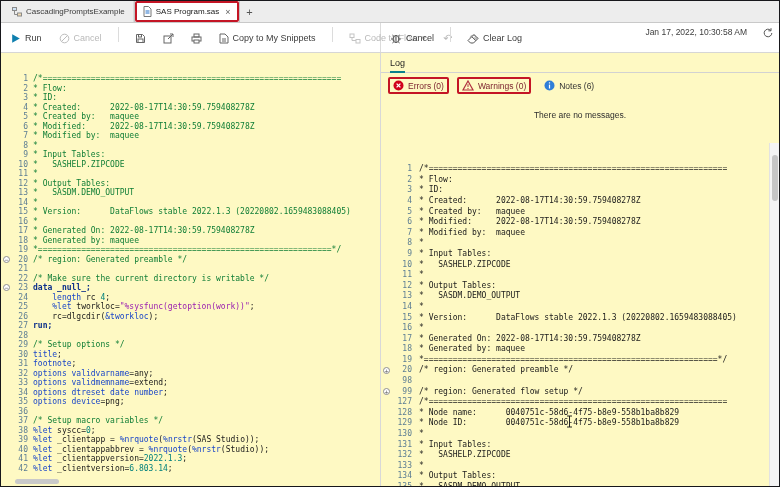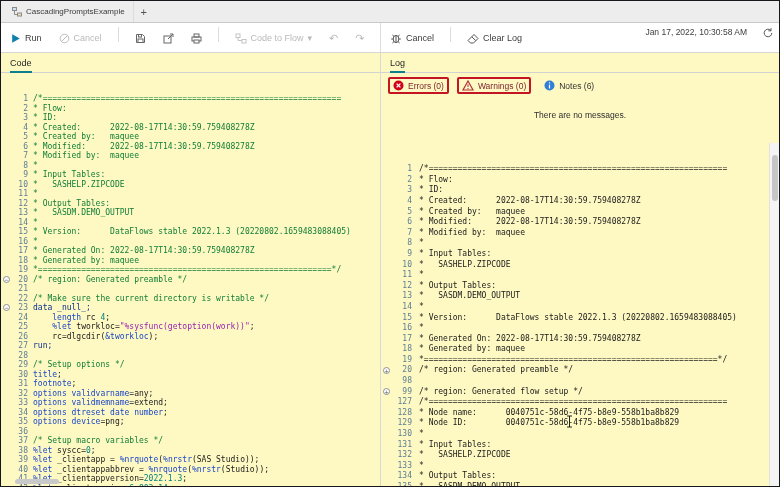--- a/index.html
+++ b/index.html
@@ -36,21 +36,21 @@
 .ptab{font-size:9px;color:#1f1f1f;padding-bottom:3px;border-bottom:2px solid #0b7f8c;margin-bottom:-1px}
 
 
 .editor{flex:1;position:relative;overflow:hidden;padding-top:2px;font-family:"DejaVu Sans Mono",monospace;font-size:8px;line-height:9.5px;white-space:pre}
 .cl{display:flex}
 .fold,.lfold{width:11px;flex:none;display:flex;align-items:center;justify-content:center}
 .foldicon{width:7px;height:7px;border:1px solid #8f8f8f;border-radius:50%;font-size:6px;line-height:5px;text-align:center;color:#555;background:#fff;cursor:pointer}
 .ln{width:16px;flex:none;text-align:right;color:#5c7d93;margin-right:5px}
 .ct{color:#1a1a1a}
 .tk-com{color:#0f7d35}
-.tk-kw{color:#0b2e8a;font-weight:normal}
+.tk-kw{color:#0b2e8a;font-weight:bold}
 .tk-st{color:#1a46c8}
 .tk-mac{color:#1a46c8}
 .tk-num{color:#00807c}
 .tk-str{color:#9a1fb0}
 .tk-txt{color:#1a1a1a}
 .hthumb{position:absolute;left:14px;bottom:2px;width:44px;height:5px;background:#c9c9c9;border-radius:3px;cursor:pointer}
 
 
 .filters{display:flex;align-items:center;gap:18px;padding:7px 12px 4px;flex:none}
 .filter{position:relative;display:flex;align-items:flex-end;gap:4px;font-size:8.5px;color:#333;cursor:pointer;white-space:nowrap}
@@ -77,20 +77,32 @@
     <div class="tab">
       <span class="icn">
         <svg width="10" height="10">
             <rect x="0.5" y="0.5" width="4" height="3" fill="#cfe3f5" stroke="#8a8a8a"></rect>
             <rect x="5.5" y="6" width="4" height="3" fill="#f2dcb4" stroke="#8a8a8a"></rect>
             <path d="M2.5 3.5 v4 h3" stroke="#8a8a8a" fill="none"></path>
           </svg>
       </span>
       <span>CascadingPromptsExample</span>
     </div>
+    <div class="tab active">
+      <span class="anno"></span>
+      <span class="icn">
+        <svg width="9" height="11">
+            <path d="M1 0.5 h4.5 l2.5 2.5 v7.5 h-7 z" fill="#fff" stroke="#777"></path>
+            <line x1="2.5" y1="5" x2="6.5" y2="5" stroke="#2470c8"></line>
+            <line x1="2.5" y1="7" x2="6.5" y2="7" stroke="#2470c8"></line>
+          </svg>
+      </span>
+      <span>SAS Program.sas</span>
+      <span class="tclose">×</span>
+    </div>
     <div class="newtab">+</div>
   </div>
 
   <div class="toolbar">
     <div class="tbsec left">
       <button class="tbtn">
         <span class="icn">
             <svg width="11" height="11">
               <path d="M2.2 1.2 L9.8 5.5 L2.2 9.8 Z" fill="#0e7fae"></path>
             </svg>
@@ -125,20 +137,29 @@
           </span>
       </button>
       <button class="tbtn">
         <span class="icn">
             <svg width="11" height="11">
               <rect x="1" y="4" width="9" height="4" fill="none" stroke="#666"></rect>
               <rect x="3" y="1" width="5" height="3" fill="none" stroke="#666"></rect>
               <rect x="3" y="7" width="5" height="3" fill="#fff" stroke="#666"></rect>
             </svg>
           </span>
+      </button>
+      <button class="tbtn">
+        <span class="icn">
+            <svg width="10" height="11">
+              <path d="M1 1 h5 l3 3 v6 h-8 z" fill="none" stroke="#666"></path>
+              <path d="M3 6 h4 M3 8 h4" stroke="#666"></path>
+            </svg>
+          </span>
+        <span>Copy to My Snippets</span>
       </button>
       <span class="sep"></span>
       <button class="tbtn disabled">
         <span class="icn">
             <svg width="12" height="11">
               <rect x="1" y="1" width="4" height="3.5" stroke="#c4c4c4" fill="none"></rect>
               <rect x="7" y="6.5" width="4" height="3.5" stroke="#c4c4c4" fill="none"></rect>
               <path d="M3 4.5 v3 h4" stroke="#c4c4c4" fill="none"></path>
             </svg>
           </span>
@@ -179,23 +200,20 @@
             <path d="M9.8 6 a3.8 3.8 0 1 1 -1.1-2.7" fill="none" stroke="#555"></path>
             <path d="M9 1.2 v2.6 h-2.6" fill="none" stroke="#555"></path>
           </svg>
         </span>
     </div>
   </div>
 
   <div class="main">
 
     <div class="panel-left">
-      <div class="phead">
-        <span class="ptab">Code</span>
-      </div>
       <div class="editor">
         <div><div class="cl"><span class="fold"></span><span class="ln">1</span><span class="ct"><span class="tk-com">/*==============================================================</span></span></div><div class="cl"><span class="fold"></span><span class="ln">2</span><span class="ct"><span class="tk-com">* Flow:</span></span></div><div class="cl"><span class="fold"></span><span class="ln">3</span><span class="ct"><span class="tk-com">* ID:</span></span></div><div class="cl"><span class="fold"></span><span class="ln">4</span><span class="ct"><span class="tk-com">* Created:      2022-08-17T14:30:59.759408278Z</span></span></div><div class="cl"><span class="fold"></span><span class="ln">5</span><span class="ct"><span class="tk-com">* Created by:   maquee</span></span></div><div class="cl"><span class="fold"></span><span class="ln">6</span><span class="ct"><span class="tk-com">* Modified:     2022-08-17T14:30:59.759408278Z</span></span></div><div class="cl"><span class="fold"></span><span class="ln">7</span><span class="ct"><span class="tk-com">* Modified by:  maquee</span></span></div><div class="cl"><span class="fold"></span><span class="ln">8</span><span class="ct"><span class="tk-com">*</span></span></div><div class="cl"><span class="fold"></span><span class="ln">9</span><span class="ct"><span class="tk-com">* Input Tables:</span></span></div><div class="cl"><span class="fold"></span><span class="ln">10</span><span class="ct"><span class="tk-com">*   SASHELP.ZIPCODE</span></span></div><div class="cl"><span class="fold"></span><span class="ln">11</span><span class="ct"><span class="tk-com">*</span></span></div><div class="cl"><span class="fold"></span><span class="ln">12</span><span class="ct"><span class="tk-com">* Output Tables:</span></span></div><div class="cl"><span class="fold"></span><span class="ln">13</span><span class="ct"><span class="tk-com">*   SASDM.DEMO_OUTPUT</span></span></div><div class="cl"><span class="fold"></span><span class="ln">14</span><span class="ct"><span class="tk-com">*</span></span></div><div class="cl"><span class="fold"></span><span class="ln">15</span><span class="ct"><span class="tk-com">* Version:      DataFlows stable 2022.1.3 (20220802.1659483088405)</span></span></div><div class="cl"><span class="fold"></span><span class="ln">16</span><span class="ct"><span class="tk-com">*</span></span></div><div class="cl"><span class="fold"></span><span class="ln">17</span><span class="ct"><span class="tk-com">* Generated On: 2022-08-17T14:30:59.759408278Z</span></span></div><div class="cl"><span class="fold"></span><span class="ln">18</span><span class="ct"><span class="tk-com">* Generated by: maquee</span></span></div><div class="cl"><span class="fold"></span><span class="ln">19</span><span class="ct"><span class="tk-com">*=============================================================*/</span></span></div><div class="cl"><span class="fold"><span class="foldicon">−</span></span><span class="ln">20</span><span class="ct"><span class="tk-com">/* region: Generated preamble */</span></span></div><div class="cl"><span class="fold"></span><span class="ln">21</span><span class="ct"></span></div><div class="cl"><span class="fold"></span><span class="ln">22</span><span class="ct"><span class="tk-com">/* Make sure the current directory is writable */</span></span></div><div class="cl"><span class="fold"><span class="foldicon">−</span></span><span class="ln">23</span><span class="ct"><span class="tk-kw">data _null_;</span></span></div><div class="cl"><span class="fold"></span><span class="ln">24</span><span class="ct"><span class="tk-txt">    </span><span class="tk-st">length</span><span class="tk-txt"> rc </span><span class="tk-num">4</span><span class="tk-txt">;</span></span></div><div class="cl"><span class="fold"></span><span class="ln">25</span><span class="ct"><span class="tk-txt">    </span><span class="tk-mac">%let</span><span class="tk-txt"> tworkloc=</span><span class="tk-str">"%sysfunc(getoption(work))"</span><span class="tk-txt">;</span></span></div><div class="cl"><span class="fold"></span><span class="ln">26</span><span class="ct"><span class="tk-txt">    rc=dlgcdir(</span><span class="tk-mac">&amp;tworkloc</span><span class="tk-txt">);</span></span></div><div class="cl"><span class="fold"></span><span class="ln">27</span><span class="ct"><span class="tk-kw">run;</span></span></div><div class="cl"><span class="fold"></span><span class="ln">28</span><span class="ct"></span></div><div class="cl"><span class="fold"></span><span class="ln">29</span><span class="ct"><span class="tk-com">/* Setup options */</span></span></div><div class="cl"><span class="fold"></span><span class="ln">30</span><span class="ct"><span class="tk-st">title</span><span class="tk-txt">;</span></span></div><div class="cl"><span class="fold"></span><span class="ln">31</span><span class="ct"><span class="tk-st">footnote</span><span class="tk-txt">;</span></span></div><div class="cl"><span class="fold"></span><span class="ln">32</span><span class="ct"><span class="tk-st">options validvarname</span><span class="tk-txt">=any;</span></span></div><div class="cl"><span class="fold"></span><span class="ln">33</span><span class="ct"><span class="tk-st">options validmemname</span><span class="tk-txt">=extend;</span></span></div><div class="cl"><span class="fold"></span><span class="ln">34</span><span class="ct"><span class="tk-st">options dtreset date number</span><span class="tk-txt">;</span></span></div><div class="cl"><span class="fold"></span><span class="ln">35</span><span class="ct"><span class="tk-st">options device</span><span class="tk-txt">=png;</span></span></div><div class="cl"><span class="fold"></span><span class="ln">36</span><span class="ct"></span></div><div class="cl"><span class="fold"></span><span class="ln">37</span><span class="ct"><span class="tk-com">/* Setup macro variables */</span></span></div><div class="cl"><span class="fold"></span><span class="ln">38</span><span class="ct"><span class="tk-mac">%let</span><span class="tk-txt"> syscc=</span><span class="tk-num">0</span><span class="tk-txt">;</span></span></div><div class="cl"><span class="fold"></span><span class="ln">39</span><span class="ct"><span class="tk-mac">%let</span><span class="tk-txt"> _clientapp = </span><span class="tk-mac">%nrquote</span><span class="tk-txt">(</span><span class="tk-mac">%nrstr</span><span class="tk-txt">(SAS Studio));</span></span></div><div class="cl"><span class="fold"></span><span class="ln">40</span><span class="ct"><span class="tk-mac">%let</span><span class="tk-txt"> _clientappabbrev = </span><span class="tk-mac">%nrquote</span><span class="tk-txt">(</span><span class="tk-mac">%nrstr</span><span class="tk-txt">(Studio));</span></span></div><div class="cl"><span class="fold"></span><span class="ln">41</span><span class="ct"><span class="tk-mac">%let</span><span class="tk-txt"> _clientappversion=</span><span class="tk-num">2022.1.3</span><span class="tk-txt">;</span></span></div><div class="cl"><span class="fold"></span><span class="ln">42</span><span class="ct"><span class="tk-mac">%let</span><span class="tk-txt"> _clientversion=</span><span class="tk-num">6.803.14</span><span class="tk-txt">;</span></span></div></div>
         <div class="hthumb"></div>
       </div>
     </div>
 
     <div class="panel-right">
       <div class="phead">
         <span class="ptab">Log</span>
       </div>

